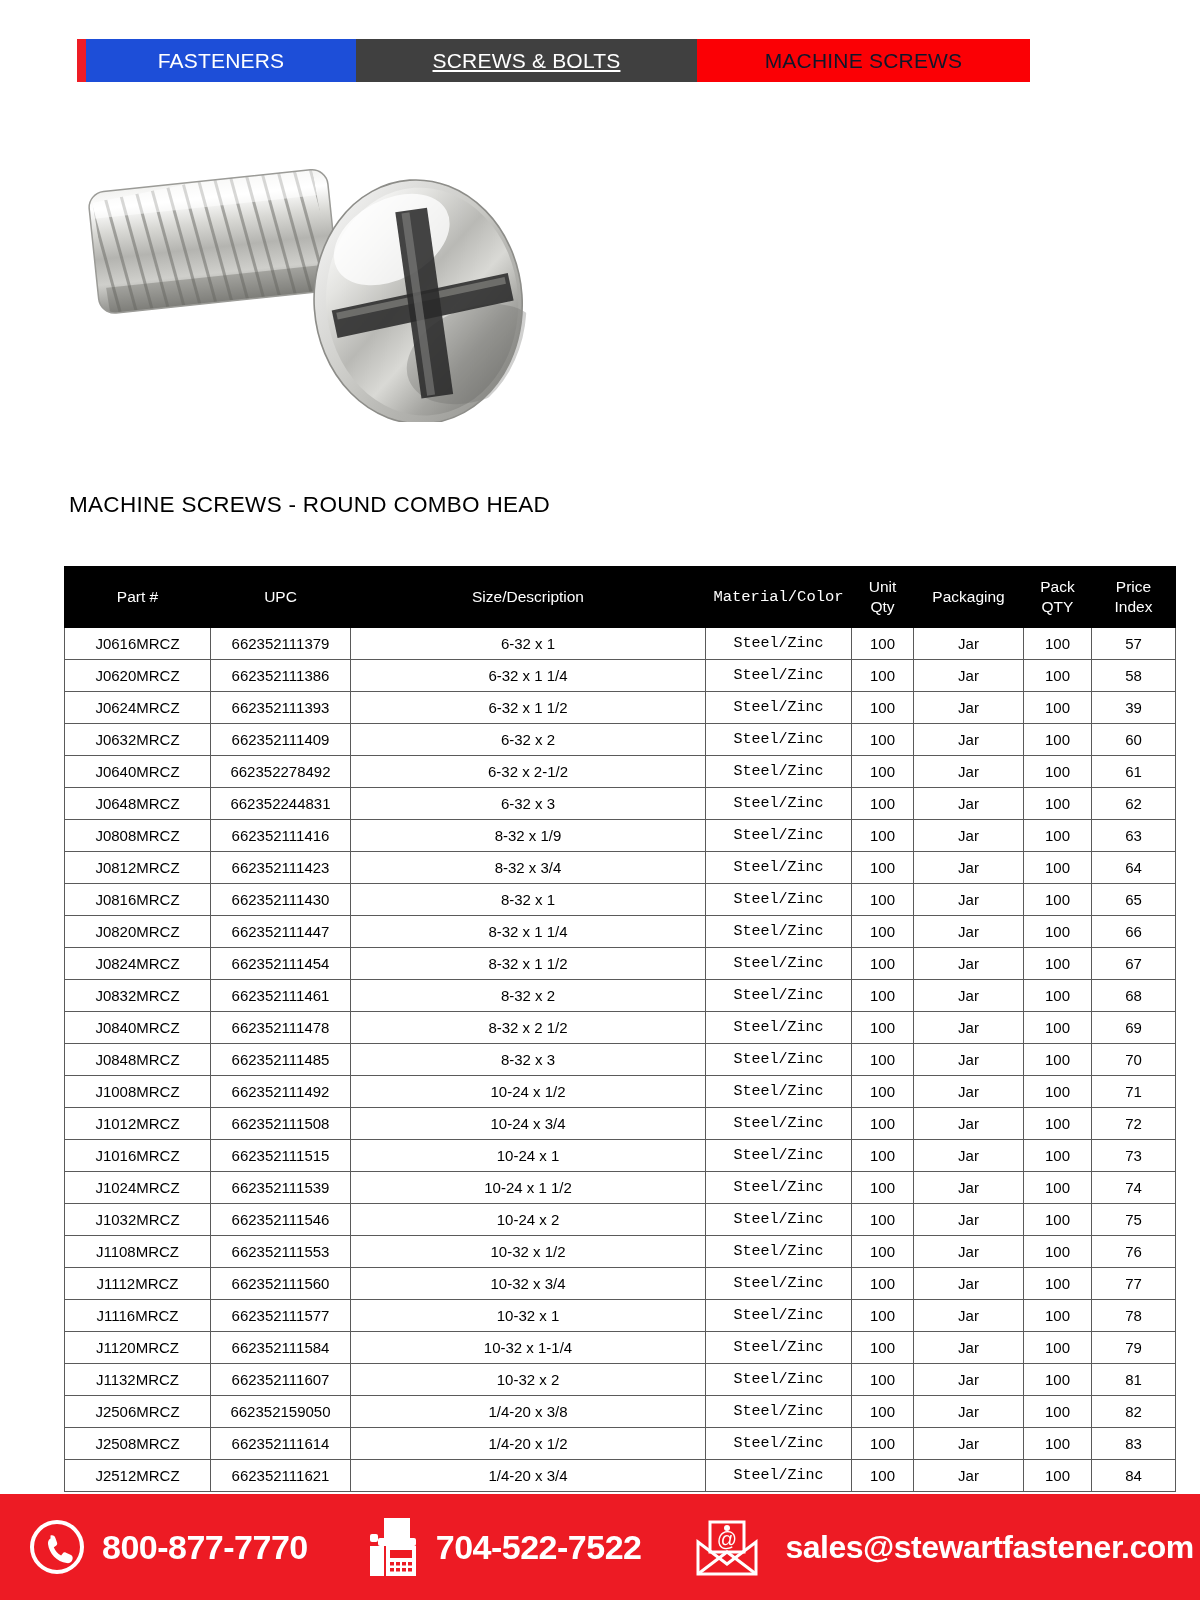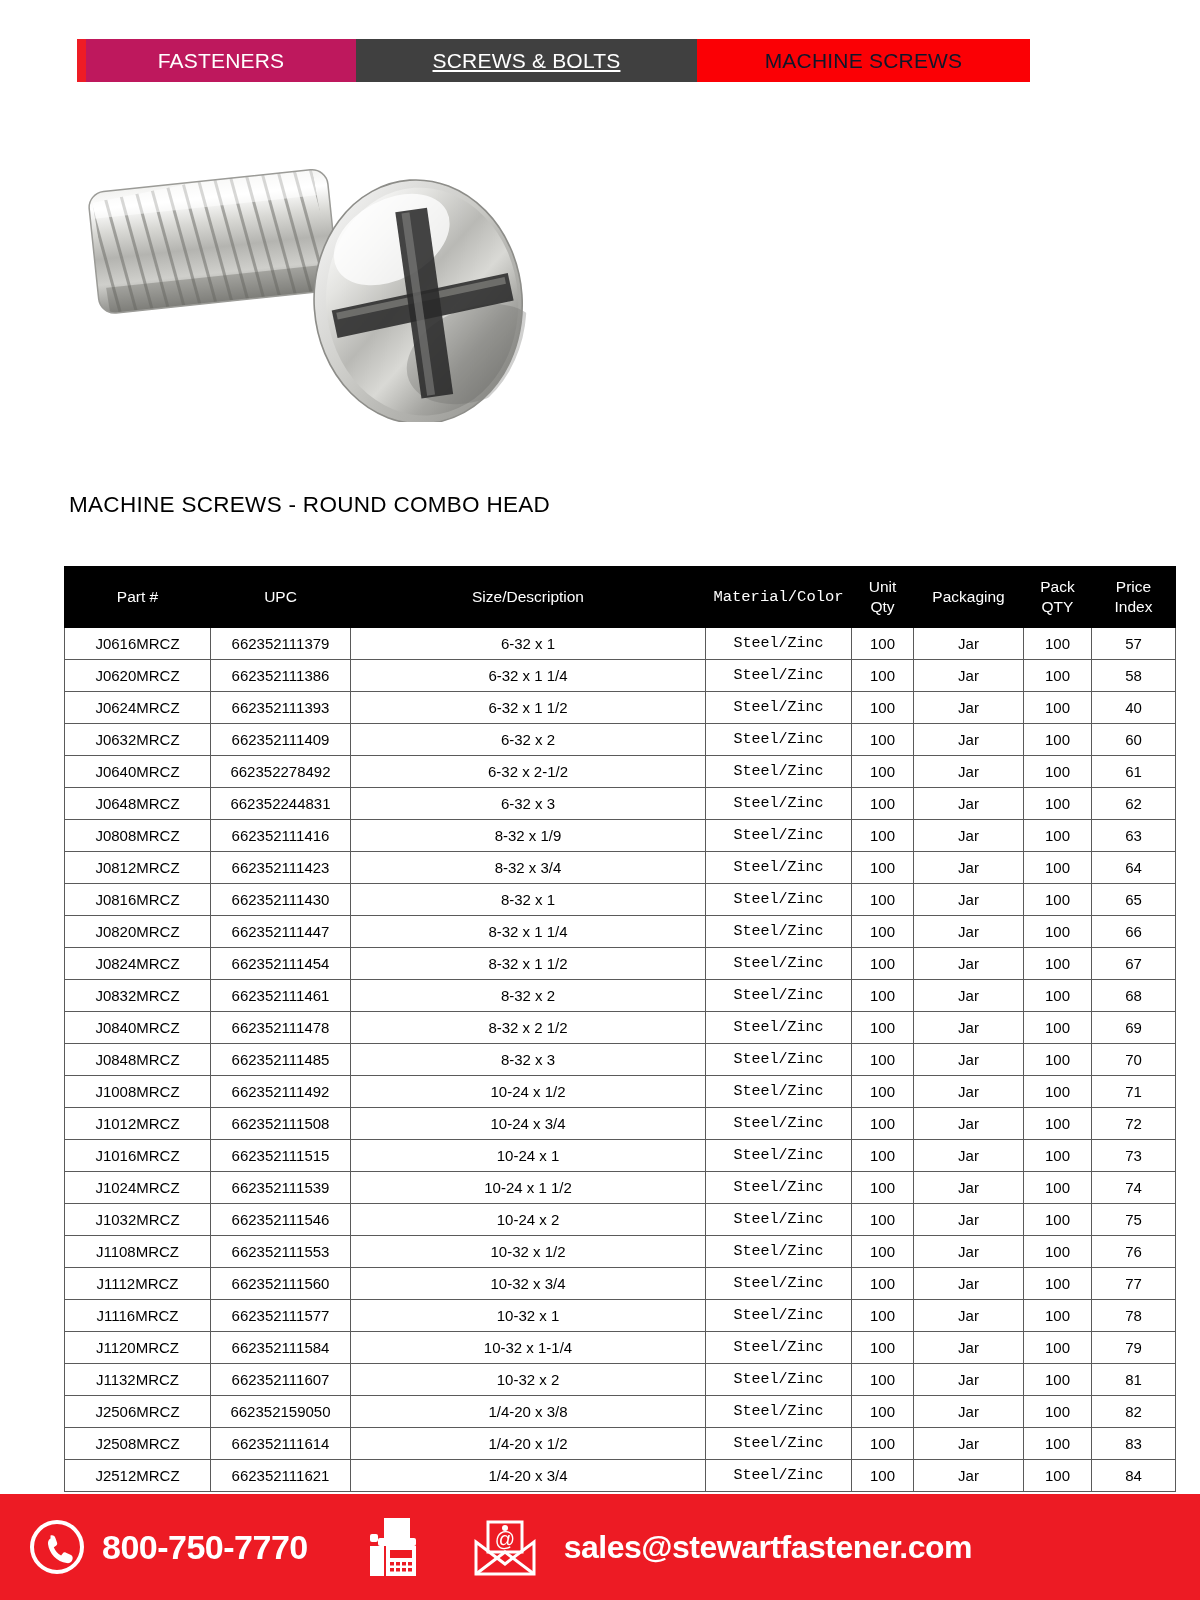--- a/index.html
+++ b/index.html
@@ -31,21 +31,21 @@
   }
   .nav-seg {
     display: flex;
     align-items: center;
     justify-content: center;
     font-size: 21px;
     letter-spacing: 0.2px;
     padding: 0 18px;
   }
   .nav-seg-1 {
-    background: #be185d;
+    background: #1d4ed8;
     color: #ffffff;
     width: 234px;
   }
   .nav-seg-2 {
     background: #404040;
     color: #ffffff;
     width: 305px;
     text-decoration: underline;
   }
   .nav-seg-3 {
@@ -279,21 +279,21 @@
           <td class="c-price">58</td>
         </tr>
         <tr>
           <td class="c-part">J0624MRCZ</td>
           <td class="c-upc">662352111393</td>
           <td class="c-size">6-32 x 1 1/2</td>
           <td class="c-mat">Steel/Zinc</td>
           <td class="c-unit">100</td>
           <td class="c-pack">Jar</td>
           <td class="c-packq">100</td>
-          <td class="c-price">40</td>
+          <td class="c-price">39</td>
         </tr>
         <tr>
           <td class="c-part">J0632MRCZ</td>
           <td class="c-upc">662352111409</td>
           <td class="c-size">6-32 x 2</td>
           <td class="c-mat">Steel/Zinc</td>
           <td class="c-unit">100</td>
           <td class="c-pack">Jar</td>
           <td class="c-packq">100</td>
           <td class="c-price">60</td>
@@ -537,21 +537,21 @@
   <div class="contact-item contact-phone">
     <span class="ci-icon">
       <svg width="58" height="58" viewBox="0 0 58 58" xmlns="http://www.w3.org/2000/svg">
         <circle cx="29" cy="29" r="25" fill="none" stroke="#ffffff" stroke-width="4"></circle>
         <path d="M22.5,17.5 c2.6,-0.6 4.2,0.3 4.9,2.4 l1.6,4.7 c0.5,1.6 0.1,2.6 -1.3,3.5 l-1.9,1.2
                  c1.3,3.6 3.9,6.5 7.3,8.3 l1.4,-1.9 c1.0,-1.4 2.0,-1.7 3.5,-1.0 l4.5,2.0
                  c2.0,0.9 2.7,2.6 1.9,5.1 c-0.8,2.4 -3.0,3.7 -5.7,3.3 c-9.6,-1.4 -17.6,-9.6 -18.7,-19.2
                  c-0.3,-2.7 1.1,-4.8 2.5,-5.4 Z" fill="#ffffff"></path>
       </svg>
     </span>
-    <span class="ci-text">800-750-7770</span>
+    <span class="ci-text">800-877-7770</span>
   </div>
 
   <div class="contact-item contact-fax">
     <span class="ci-icon">
       <svg width="56" height="62" viewBox="0 0 56 62" xmlns="http://www.w3.org/2000/svg">
         <rect x="20" y="2" width="26" height="22" fill="#ffffff"></rect>
         <rect x="14" y="22" width="38" height="8" rx="2" fill="#ffffff"></rect>
         <rect x="6" y="18" width="8" height="8" rx="2" fill="#ffffff"></rect>
         <rect x="6" y="30" width="14" height="30" fill="#ffffff"></rect>
         <rect x="22" y="30" width="30" height="30" fill="#ffffff"></rect>
@@ -561,20 +561,21 @@
             <rect x="32" y="46" width="4" height="3.5"></rect>
           <rect x="38" y="46" width="4" height="3.5"></rect>
             <rect x="44" y="46" width="4" height="3.5"></rect>
           <rect x="26" y="52" width="4" height="3.5"></rect>
             <rect x="32" y="52" width="4" height="3.5"></rect>
           <rect x="38" y="52" width="4" height="3.5"></rect>
             <rect x="44" y="52" width="4" height="3.5"></rect>
         </g>
       </svg>
     </span>
+    <span class="ci-text">704-522-7522</span>
   </div>
 
   <div class="contact-item contact-email">
     <span class="ci-icon">
       <svg width="66" height="62" viewBox="0 0 66 62" xmlns="http://www.w3.org/2000/svg">
         <rect x="16" y="6" width="34" height="30" fill="none" stroke="#ffffff" stroke-width="3"></rect>
         <circle cx="33" cy="12" r="3" fill="#ffffff"></circle>
         <text x="33" y="30" font-family="'Liberation Sans', sans-serif" font-size="20" fill="#ffffff" text-anchor="middle">@</text>
         <path d="M4,26 L33,48 L62,26 L62,58 L4,58 Z" fill="none" stroke="#ffffff" stroke-width="3"></path>
         <path d="M4,58 L33,36 L62,58" fill="none" stroke="#ffffff" stroke-width="3"></path>

